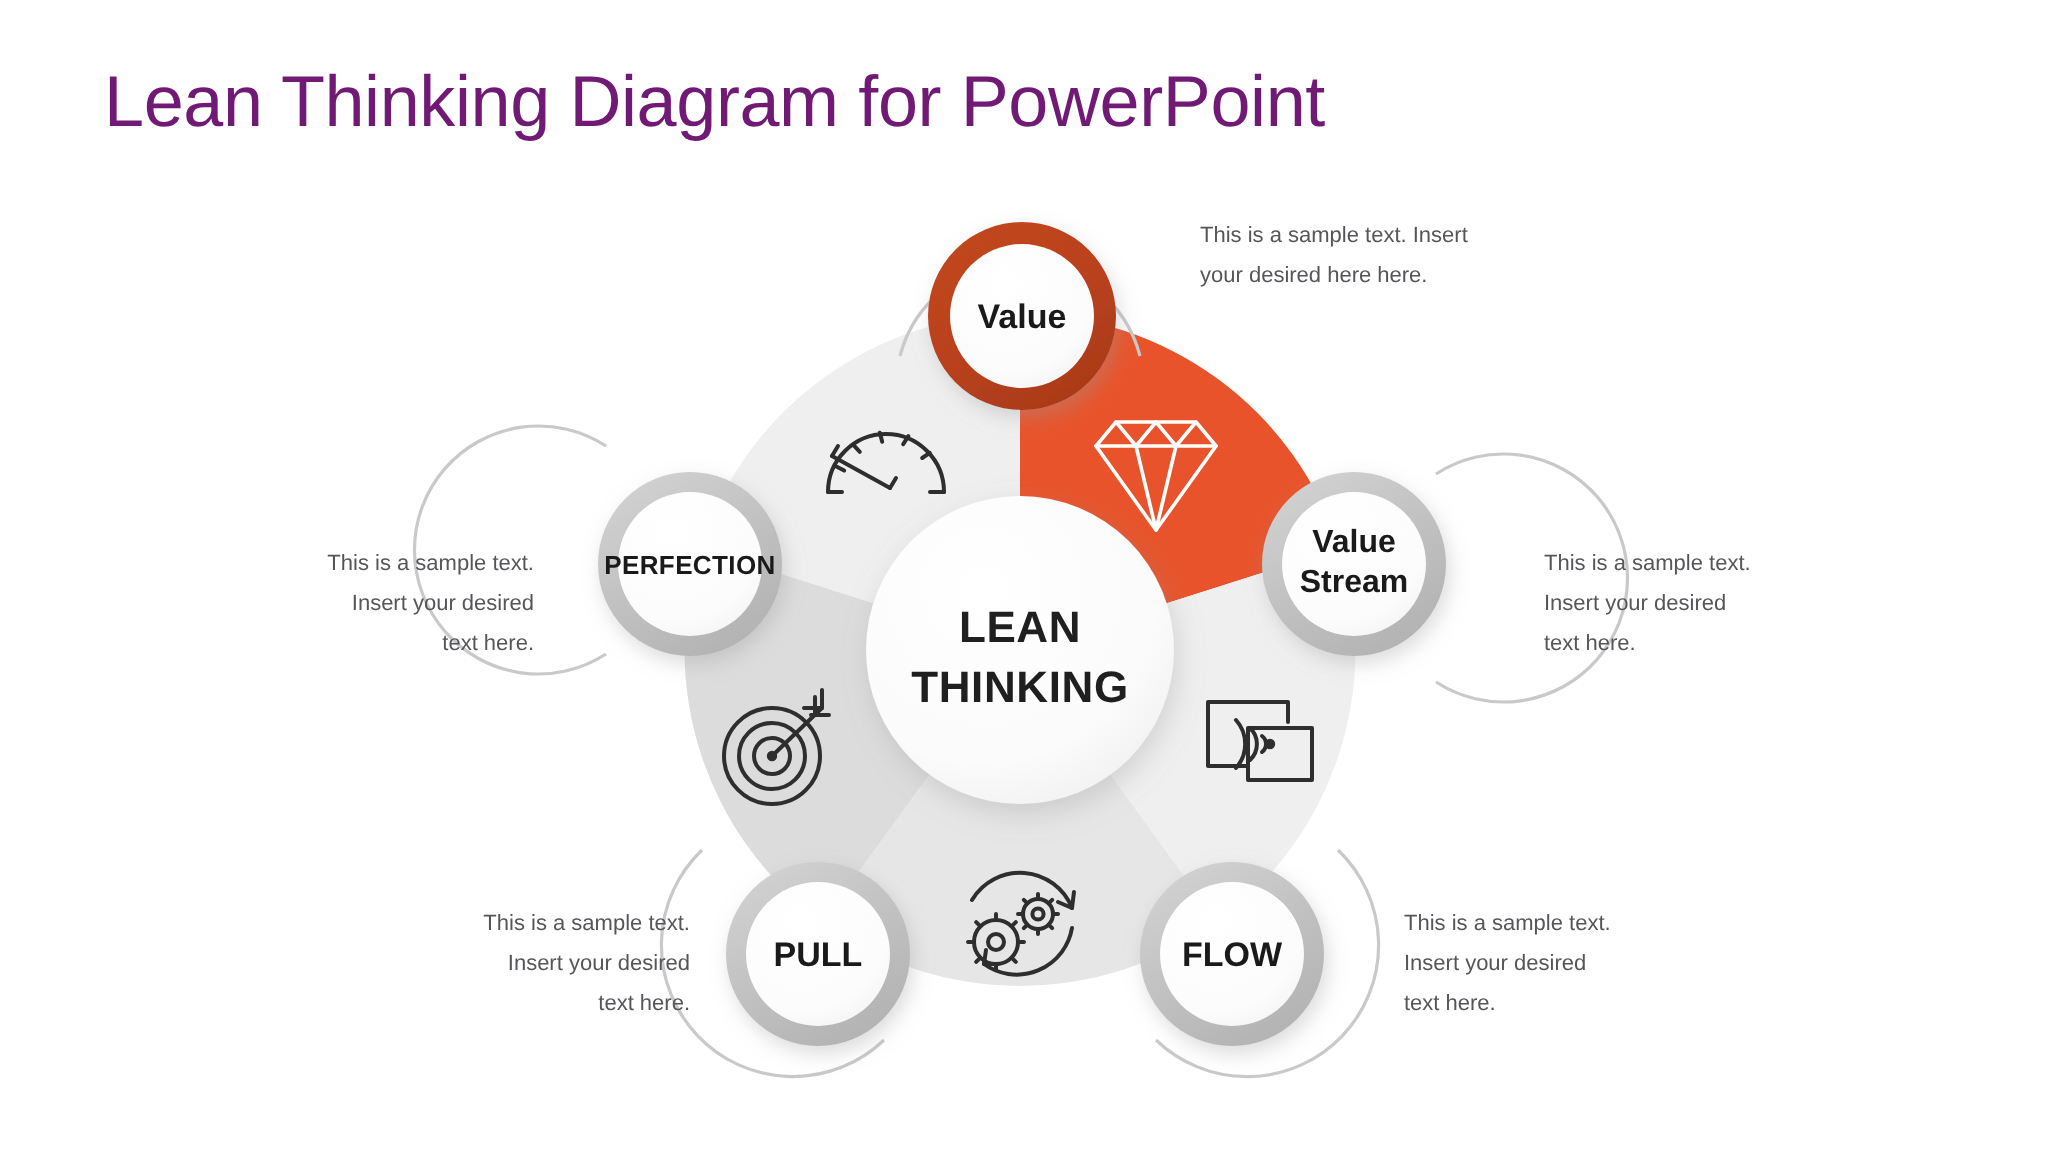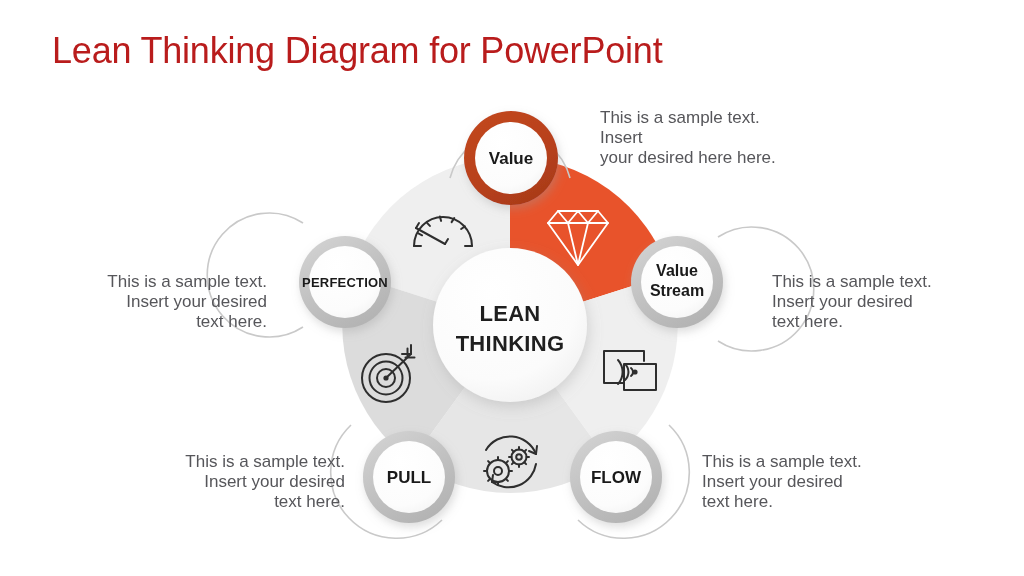--- a/index.html
+++ b/index.html
@@ -21,28 +21,28 @@
     width: 1024px;
     height: 576px;
     background: #ffffff;
   }
   #page-title {
     position: absolute;
     left: 52px;
     top: 30px;
     font-size: 36px;
     font-weight: 400;
-    color: #b91c1c;
+    color: #701a75;
     letter-spacing: -0.2px;
     white-space: nowrap;
     font-family: "Liberation Sans Narrow", "Liberation Sans", "DejaVu Sans", sans-serif;
   }
   .desc {
     position: absolute;
-    font-size: 17px;
+    font-size: 11px;
     line-height: 20px;
     color: #56565a;
     width: 185px;
   }
   .desc.right-side { text-align: left; }
   .desc.left-side  { text-align: right; }
 
   #desc-value        { left: 600px; top: 108px; width: 200px; text-align: left; }
   #desc-value-stream { left: 772px; top: 272px; }
   #desc-flow         { left: 702px; top: 452px; }

